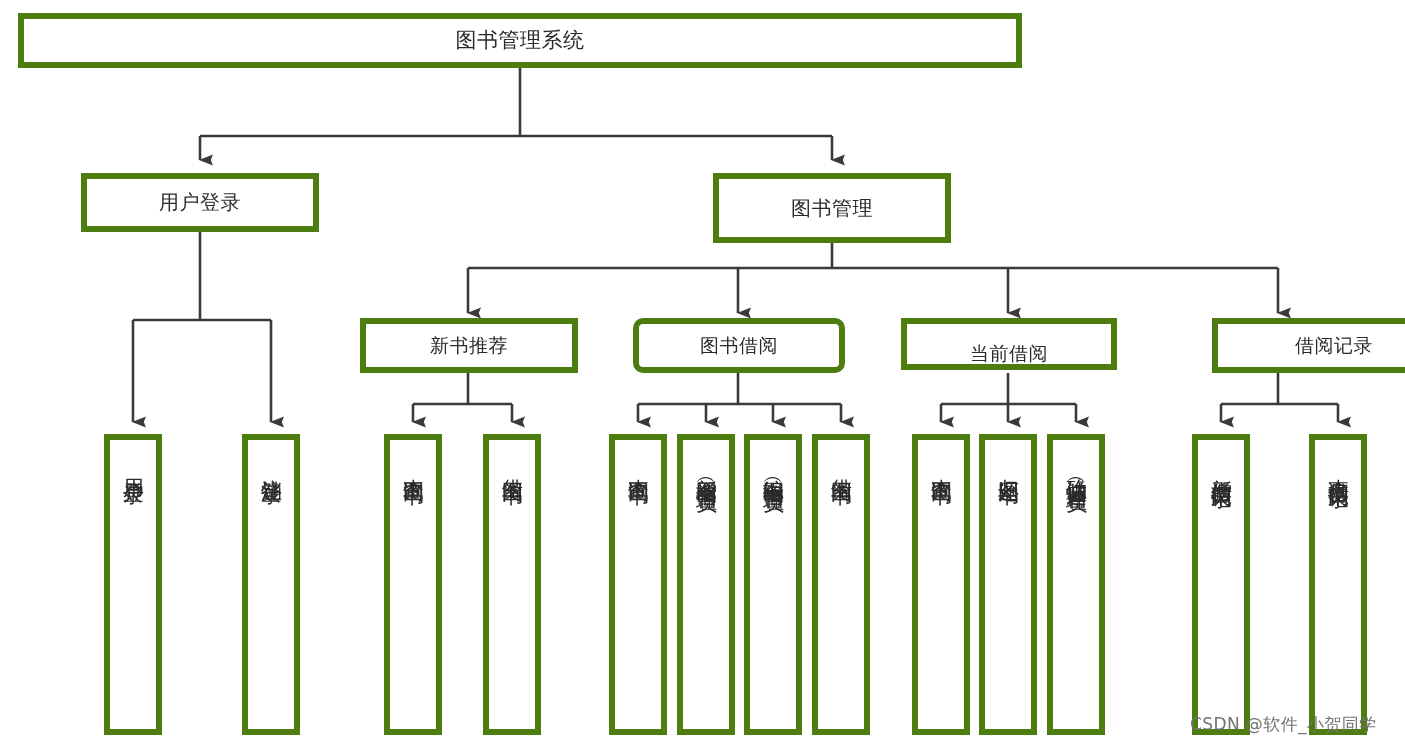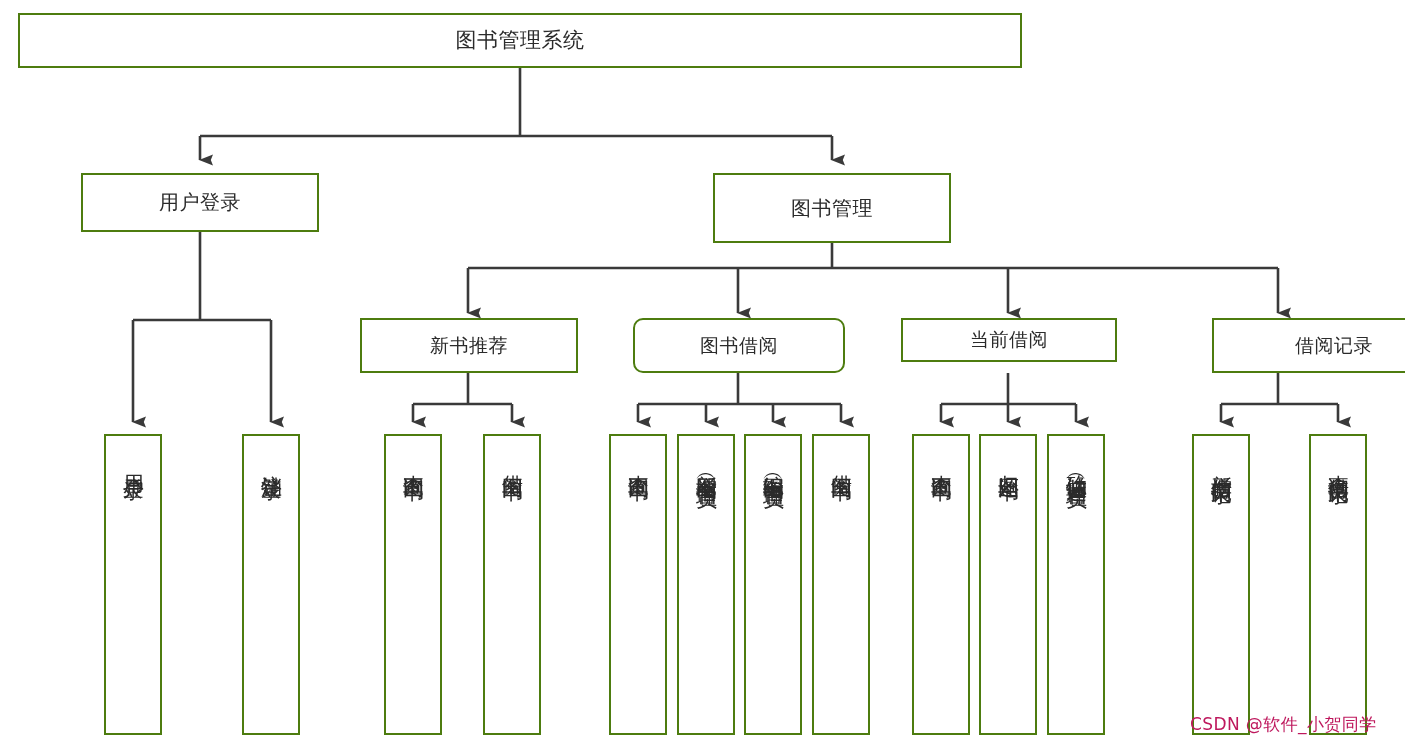--- a/index.html
+++ b/index.html
@@ -21,21 +21,21 @@
     position: absolute;
     left: 0;
     top: 0;
     width: 1405px;
     height: 747px;
     pointer-events: none;
   }
   .node {
     position: absolute;
     box-sizing: border-box;
-    border: 2px solid #4d7c0f;
+    border: 6px solid #4d7c0f;
     background: #ffffff;
     display: flex;
     align-items: center;
     justify-content: center;
     color: #2b2b2b;
     z-index: 2;
   }
   .node .label {
     display: block;
     text-align: center;
@@ -52,21 +52,21 @@
   .node.leaf .label {
     writing-mode: vertical-rl;
     text-orientation: upright;
     font-size: 21px;
     line-height: 1.18;
     letter-spacing: 2px;
     white-space: nowrap;
   }
   .watermark {
     position: absolute;
-    color: #be185d;
+    color: #737373;
     font-size: 17px;
     white-space: nowrap;
     z-index: 5;
     letter-spacing: 0.4px;
   }
 </style>
 </head>
 <body>
 
 <div id="canvas">
@@ -131,21 +131,21 @@
   <div class="node lvl2" style="left:713px; top:173px; width:238px; height:70px;">
     <span class="label">图书管理</span>
   </div>
 
   <div class="node lvl3" style="left:360px; top:318px; width:218px; height:55px;">
     <span class="label">新书推荐</span>
   </div>
   <div class="node lvl3" style="left:633px; top:318px; width:212px; height:55px;border-radius:10px;">
     <span class="label">图书借阅</span>
   </div>
-  <div class="node lvl3" style="left:901px; top:318px; width:216px; height:44px;">
+  <div class="node lvl3" style="left:901px; top:318px; width:216px; height:52px;align-items:flex-end;">
     <span class="label">当前借阅</span>
   </div>
   <div class="node lvl3" style="left:1212px; top:318px; width:244px; height:55px;">
     <span class="label">借阅记录</span>
   </div>
 
   <div class="node leaf" style="left:104px; top:434px; width:58px; height:301px;">
     <span class="label">用户登录</span>
   </div>
   <div class="node leaf" style="left:242px; top:434px; width:58px; height:301px;">

